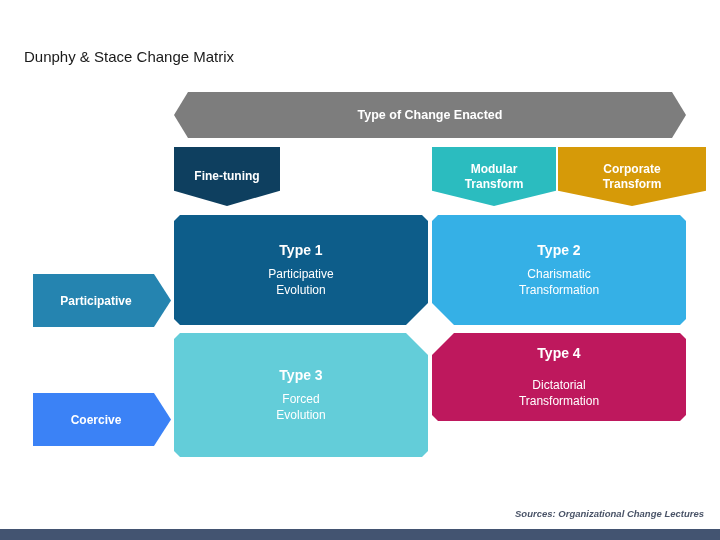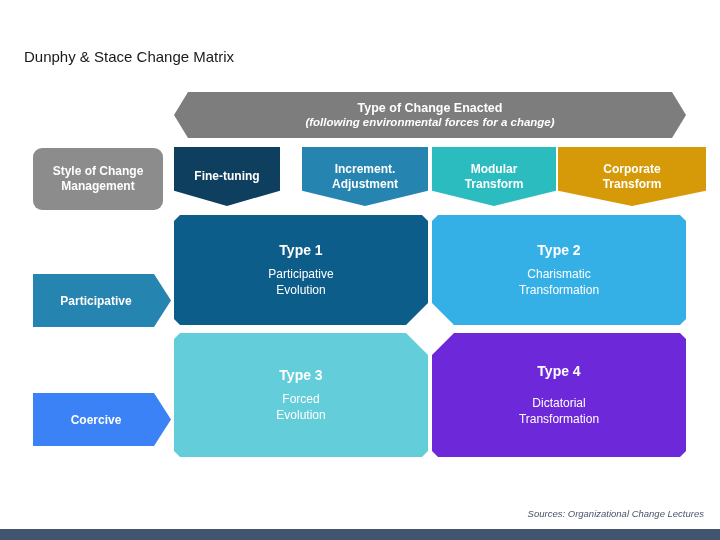--- a/index.html
+++ b/index.html
@@ -106,65 +106,56 @@
   .q3{
     left:174px;top:333px;width:254px;height:124px;
     background:#63cdd9;
     clip-path:polygon(
       6px 0, calc(100% - 22px) 0, 100% 22px,
       100% calc(100% - 6px), calc(100% - 6px) 100%,
       6px 100%, 0 calc(100% - 6px), 0 6px);
   }
   
   .q4{
-    left:432px;top:333px;width:254px;height:124px;
-    background:#6d28d9;
+    left:432px;top:333px;width:254px;height:88px;
+    background:#be185d;
     clip-path:polygon(
       22px 0, calc(100% - 6px) 0, 100% 6px,
       100% calc(100% - 6px), calc(100% - 6px) 100%,
       6px 100%, 0 calc(100% - 6px), 0 22px);
     gap:8px;
   }
 
   
   .sources{
     position:absolute;right:16px;top:508px;
-    font-size:9.5px;font-style:italic;font-weight:normal;color:#4a5468;
+    font-size:9.5px;font-style:italic;font-weight:bold;color:#4a5468;
     text-align:right;
   }
   .bottom-bar{
     position:absolute;left:0;right:0;bottom:0;height:11px;
     background:#435471;
   }
 </style>
 </head>
 <body>
 
 <div class="slide">
 
   <div class="subtitle">Dunphy &amp; Stace Change Matrix</div>
 
   <div class="banner">
     <div class="banner-title">Type of Change Enacted</div>
-    <div class="banner-sub">(following environmental forces for a change)</div>
-  </div>
-
-  <div class="style-box">
-    <span>Style of Change</span>
-    <span>Management</span>
-  </div>
+  </div>
+
 
   <div class="col-head ch1">
     <span>Fine-tuning</span>
     <span></span>
   </div>
-  <div class="col-head ch2">
-    <span>Increment.</span>
-    <span>Adjustment</span>
-  </div>
   <div class="col-head ch3">
     <span>Modular</span>
     <span>Transform</span>
   </div>
   <div class="col-head ch4">
     <span>Corporate</span>
     <span>Transform</span>
   </div>
 
   <div class="row-label rl2">

